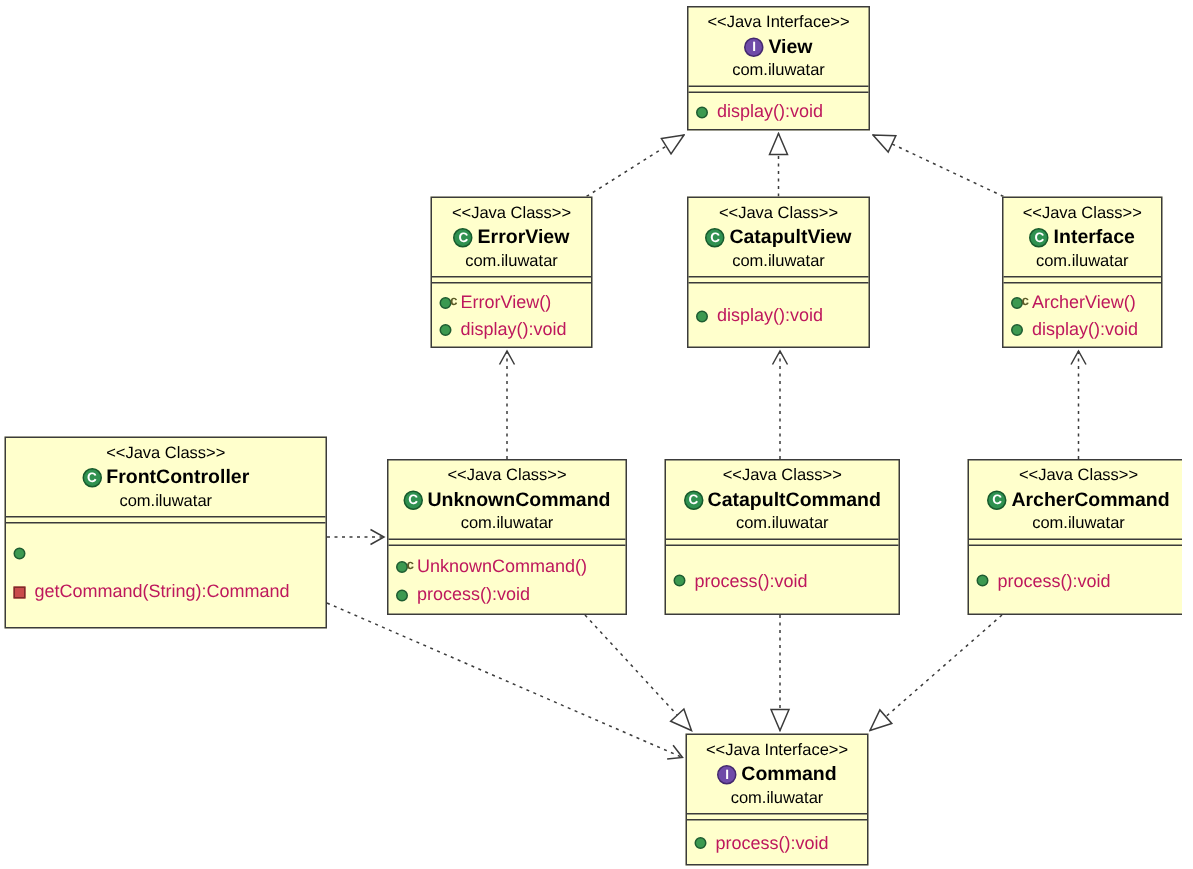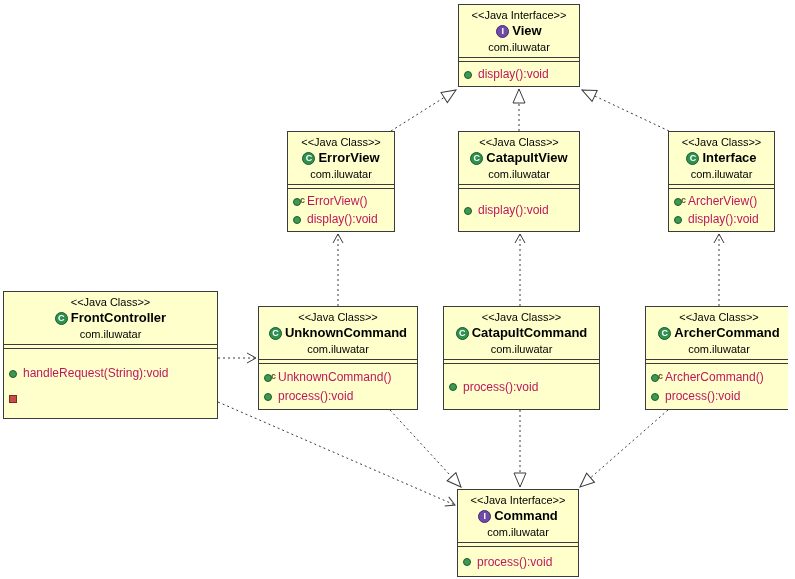--- a/index.html
+++ b/index.html
@@ -188,24 +188,24 @@
       <div class="nmrow">
         <span class="tbadge cls">C</span>
         <span>FrontController</span>
       </div>
       <div class="pkg">com.iluwatar</div>
     </div>
     <div class="attrs"></div>
     <div class="methods">
       <div class="m">
           <span class="mi pub"></span>
-          <span>handleRequest(String):void</span>
         </div>
       <div class="m">
           <span class="mi priv"></span>
+          <span>getCommand(String):Command</span>
         </div>
     </div>
   </div>
 
   <div class="uml-box" id="box-unknowncommand">
     <div class="hdr">
       <div class="stereo">&lt;&lt;Java Class&gt;&gt;</div>
       <div class="nmrow">
         <span class="tbadge cls">C</span>
         <span>UnknownCommand</span>
@@ -248,24 +248,20 @@
       <div class="stereo">&lt;&lt;Java Class&gt;&gt;</div>
       <div class="nmrow">
         <span class="tbadge cls">C</span>
         <span>ArcherCommand</span>
       </div>
       <div class="pkg">com.iluwatar</div>
     </div>
     <div class="attrs"></div>
     <div class="methods">
       <div class="m">
-          <span class="mi ctor"></span>
-          <span>ArcherCommand()</span>
-        </div>
-      <div class="m">
           <span class="mi pub"></span>
           <span>process():void</span>
         </div>
     </div>
   </div>
 
   <div class="uml-box" id="box-command">
     <div class="hdr">
       <div class="stereo">&lt;&lt;Java Interface&gt;&gt;</div>
       <div class="nmrow">

